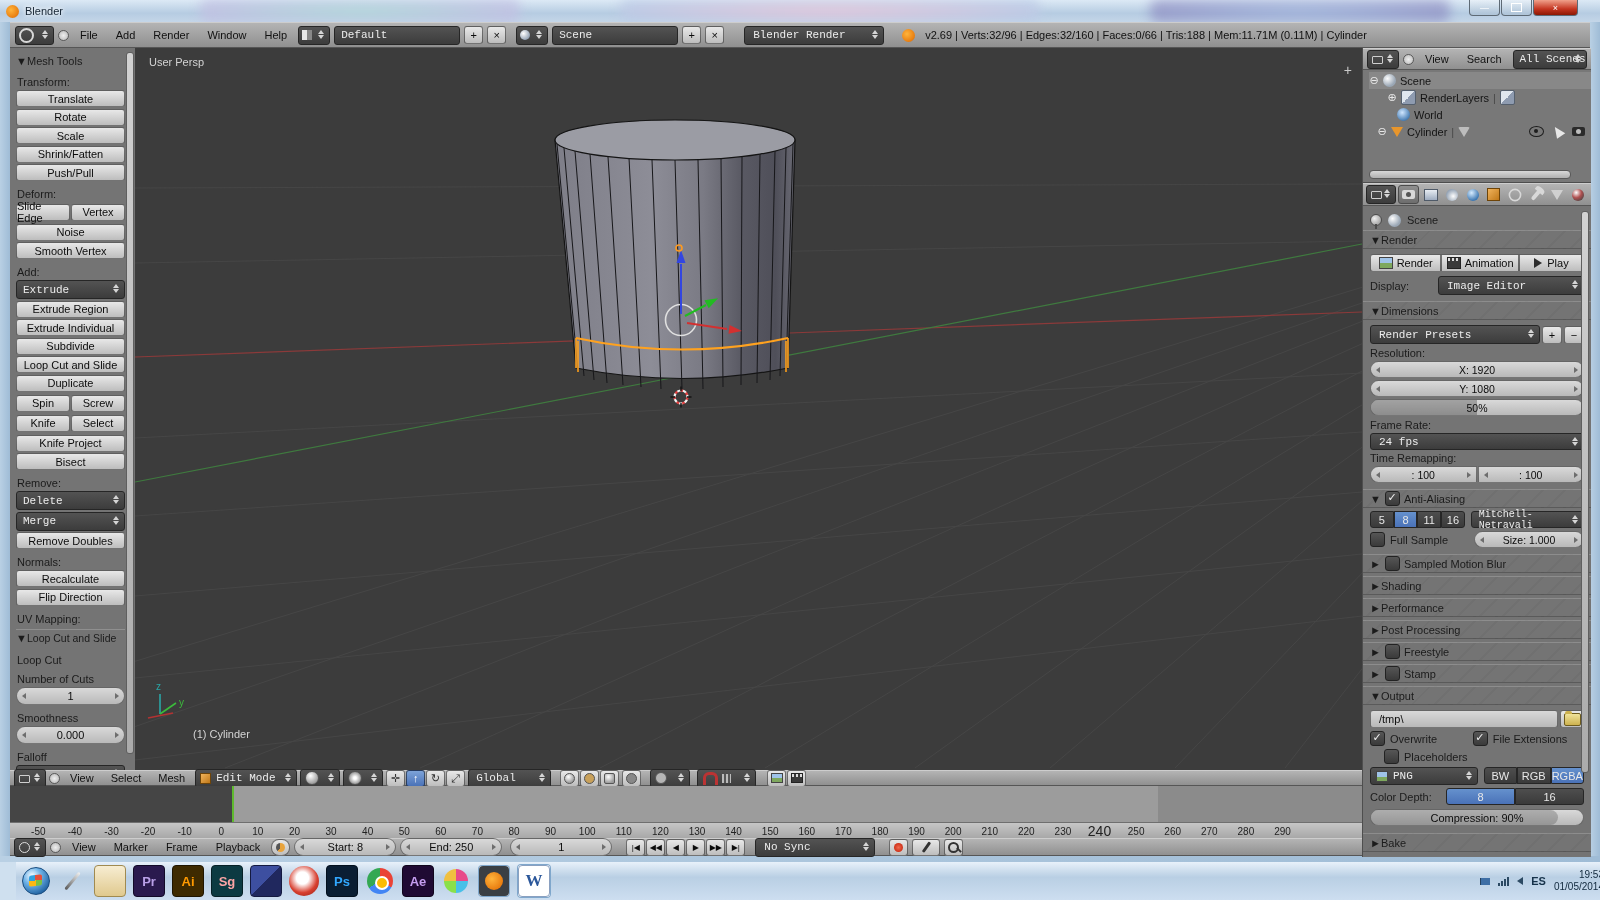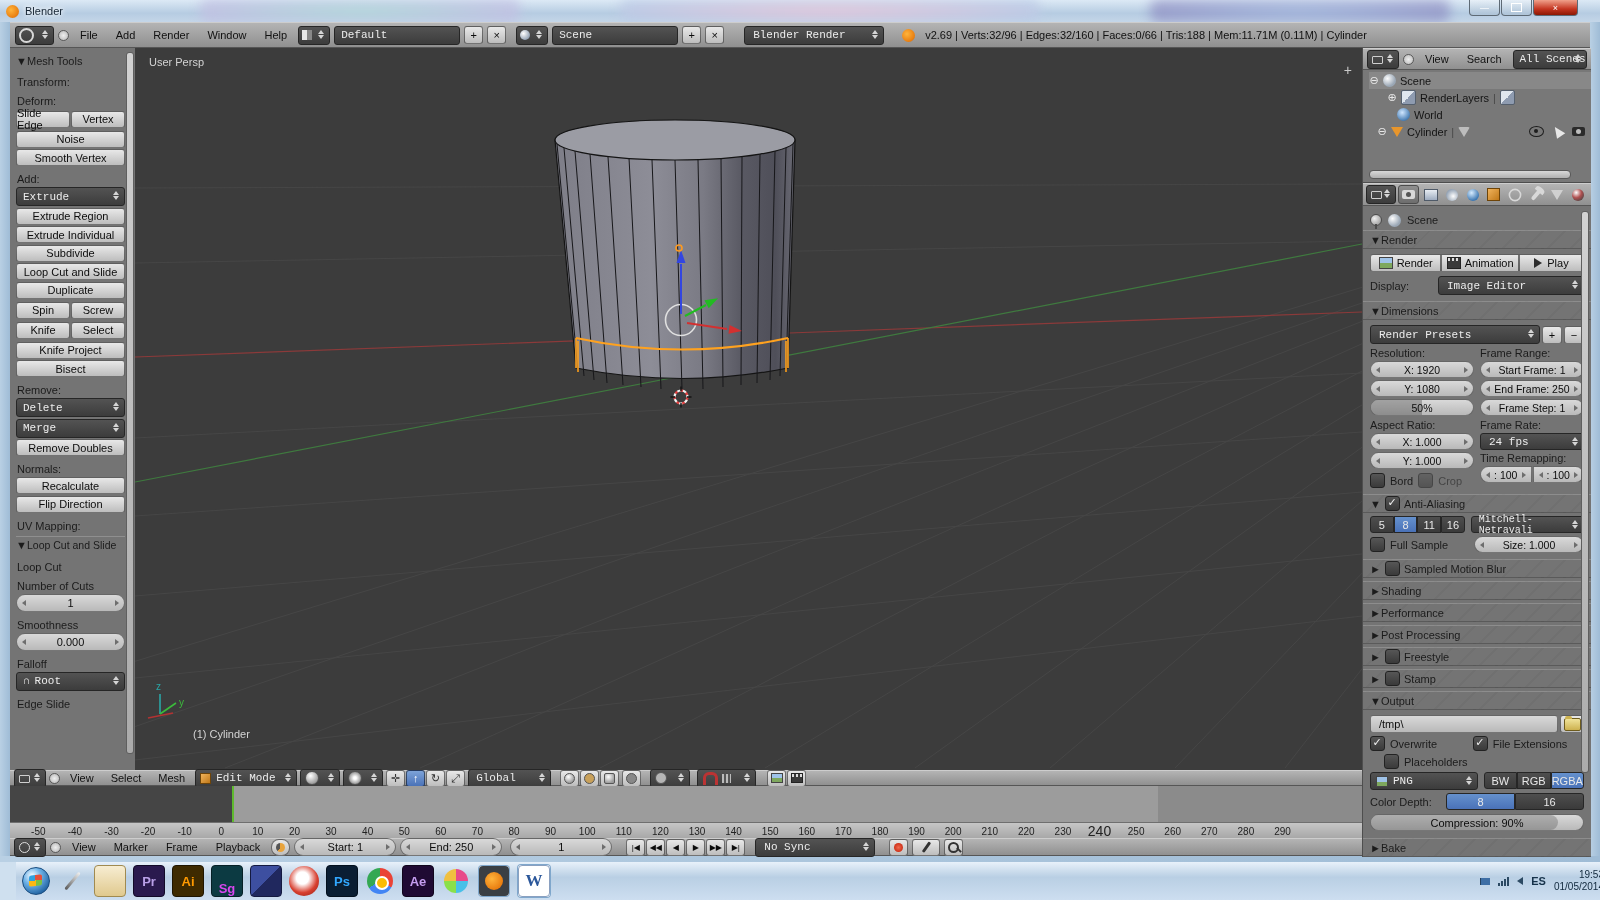--- a/index.html
+++ b/index.html
@@ -193,20 +193,27 @@
     <span style="margin-left:6px;color:#111;">v2.69 | Verts:32/96 | Edges:32/160 | Faces:0/66 | Tris:188 | Mem:11.71M (0.11M) | Cylinder</span>
   </div>
 
   <div id="toolshelf" class="abs">
     <div class="inner">
       <div class="row" style="height:17px;">
           <span class="tri">▼</span>
         <span>Mesh Tools</span>
         </div>
       <div class="sec-lbl lbl">Transform:</div>
+      <div>
+          <div class="btn">Translate</div>
+          <div class="btn">Rotate</div>
+          <div class="btn">Scale</div>
+          <div class="btn">Shrink/Fatten</div>
+          <div class="btn">Push/Pull</div>
+        </div>
       <div class="sec-lbl lbl">Deform:</div>
       <div class="split">
         <div class="btn">Slide Edge</div>
         <div class="btn">Vertex</div>
       </div>
       <div>
           <div class="btn">Noise</div>
           <div class="btn">Smooth Vertex</div>
         </div>
       <div class="sec-lbl lbl">Add:</div>
@@ -493,59 +500,22 @@
           <div class="pill sm">
               <span class="tr-l"></span>
               <span>Y: 1080</span>
               <span class="tr-r"></span>
             </div>
           <div class="pill sm">
               <span class="halffill"></span>
               <span style="position:relative">50%</span>
             </div>
         </div>
-        <div class="col">
-          <span class="lbl">Frame Range:</span>
-          <div class="pill sm">
-              <span class="tr-l"></span>
-              <span>Start Frame: 1</span>
-              <span class="tr-r"></span>
-            </div>
-          <div class="pill sm">
-              <span class="tr-l"></span>
-              <span>End Frame: 250</span>
-              <span class="tr-r"></span>
-            </div>
-          <div class="pill sm">
-              <span class="tr-l"></span>
-              <span>Frame Step: 1</span>
-              <span class="tr-r"></span>
-            </div>
-        </div>
       </div>
       <div class="tworow">
-        <div class="col">
-          <span class="lbl">Aspect Ratio:</span>
-          <div class="pill sm">
-              <span class="tr-l"></span>
-              <span>X: 1.000</span>
-              <span class="tr-r"></span>
-            </div>
-          <div class="pill sm">
-              <span class="tr-l"></span>
-              <span>Y: 1.000</span>
-              <span class="tr-r"></span>
-            </div>
-          <div class="row" style="gap:5px;margin-top:2px;">
-            <span class="cb"></span>
-            <span class="lbl">Bord</span>
-            <span class="cb" style="opacity:.55"></span>
-            <span class="lbl" style="opacity:.55">Crop</span>
-          </div>
-        </div>
         <div class="col">
           <span class="lbl">Frame Rate:</span>
           <div class="dark" style="padding-left:8px;height:15px;">
             <span>24 fps</span>
               <span class="dda"></span>
             </div>
           <span class="lbl">Time Remapping:</span>
           <div class="row" style="gap:1px;">
             <div class="pill sm" style="flex:1;border-radius:9px 0 0 9px;">
                 <span class="tr-l"></span>
@@ -801,21 +771,21 @@
     <div class="dot-toggle"></div>
     <span class="menu">View</span>
     <span class="menu">Marker</span>
     <span class="menu">Frame</span>
     <span class="menu">Playback</span>
     <div class="btn mini" style="border-radius:8px;">
         <span style="width:9px;height:9px;border-radius:50%;background:conic-gradient(#e8a33c 0 60%,#555 0);display:block"></span>
       </div>
     <div class="pill" style="width:100px;flex:none;">
         <span class="tr-l"></span>
-        <span>Start: 1</span>
+        <span>Start: 8</span>
         <span class="tr-r"></span>
       </div>
     <div class="pill" style="width:100px;flex:none;">
         <span class="tr-l"></span>
         <span>End: 250</span>
         <span class="tr-r"></span>
       </div>
     <div class="pill" style="width:100px;flex:none;margin-left:4px;">
         <span class="tr-l"></span>
         <span>1</span>
@@ -852,21 +822,21 @@
       </div>
     <div class="tb-tile" style="background:linear-gradient(#f7edd2,#e0c98e);border:1px solid #a08a50;">
         <span></span>
       </div>
     <div class="tb-tile" style="background:#2a1a4e;color:#b9a0e8;border:1px solid #120a28;">
         <span>Pr</span>
       </div>
     <div class="tb-tile" style="background:#3e2a00;color:#ff9a00;border:1px solid #1f1500;">
         <span>Ai</span>
       </div>
-    <div class="tb-tile" style="background:#0c3a42;color:#d946ef;border:1px solid #062026;align-items:flex-end;">
+    <div class="tb-tile" style="background:#0c3a42;color:#fca5a5;border:1px solid #062026;">
         <span>Sg</span>
       </div>
     <div class="tb-tile" style="background:linear-gradient(135deg,#3d4fa0 50%,#20285e 50%);border:1px solid #141a40;">
         <span></span>
       </div>
     <div class="tb-tile" style="background:radial-gradient(circle at 45% 40%,#fff 25%,#d84030 60%,#8a1a10);border-radius:50%;">
         <span></span>
       </div>
     <div class="tb-tile" style="background:#0a1e33;color:#31a8ff;border:1px solid #03101e;">
         <span>Ps</span>

